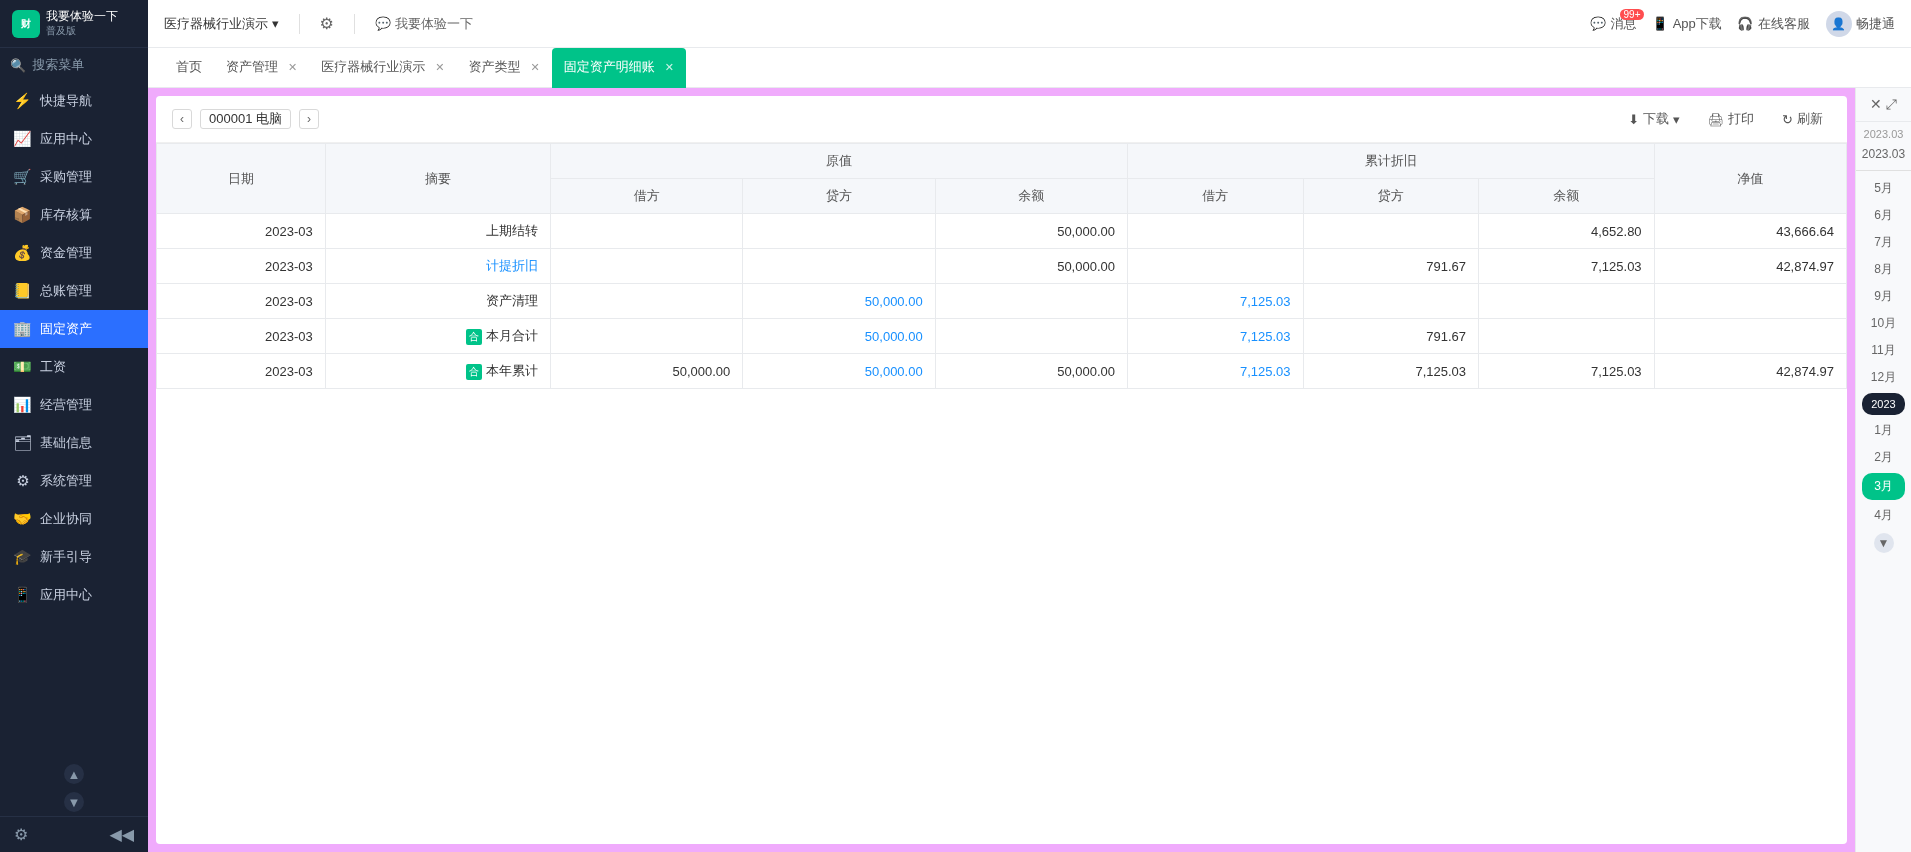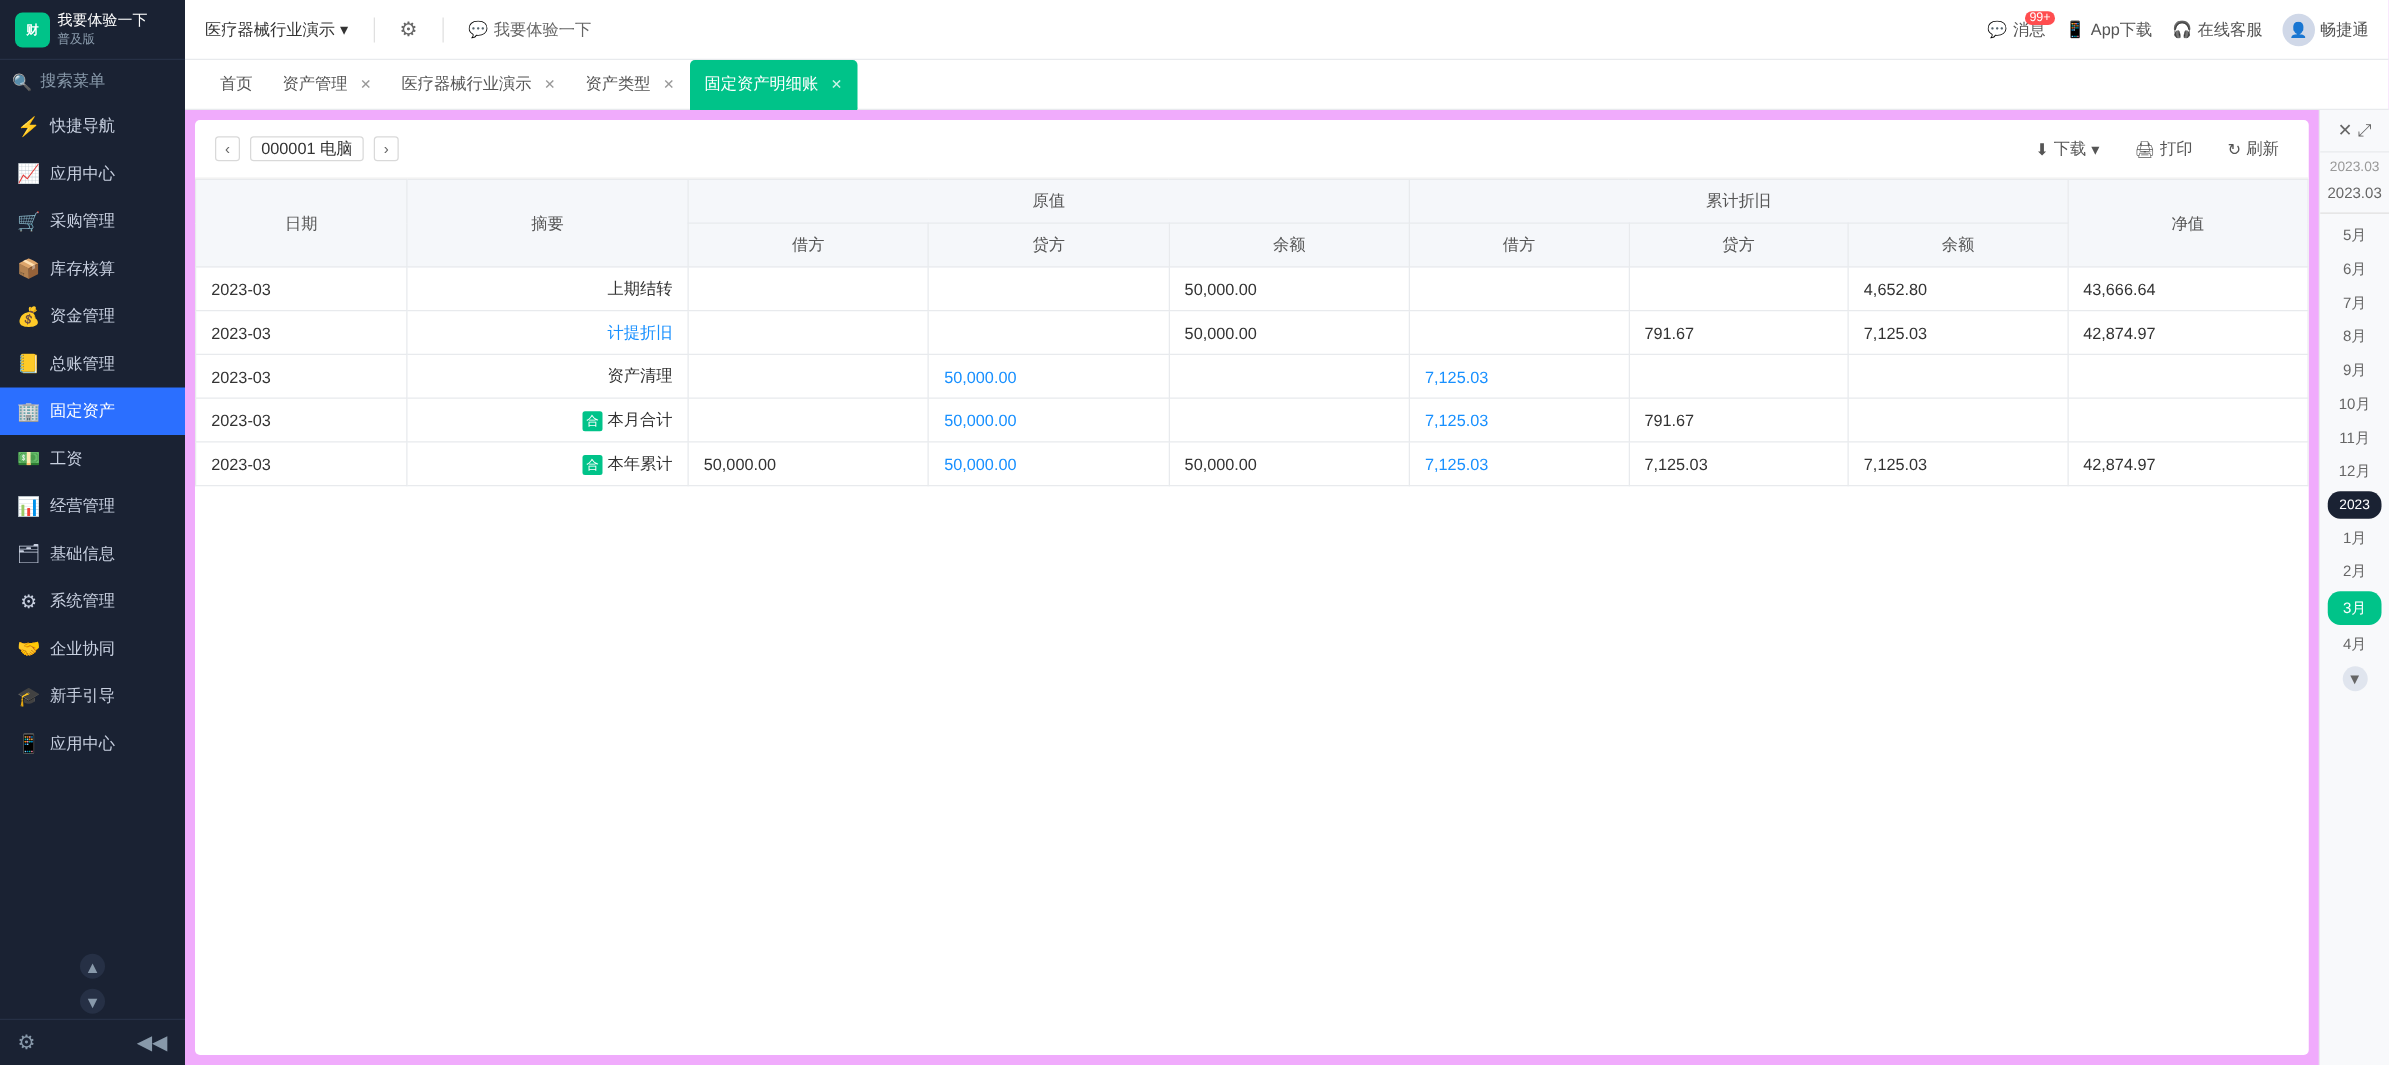--- a/index.html
+++ b/index.html
@@ -214,21 +214,21 @@
     thead th {
       background: #f5f7fa;
       color: #555;
       font-weight: 500;
       text-align: center;
       padding: 8px 12px;
       border: 1px solid #e8eaed;
       white-space: nowrap;
     }
     tbody td {
-      text-align: left;
+      text-align: right;
       padding: 8px 12px;
       border: 1px solid #e8eaed;
       color: #333;
       white-space: nowrap;
     }
     .td-left { text-align: right; }
     .td-blue { color: #1890ff; }
     .summary-icon {
       display: inline-flex; align-items: center; justify-content: center;
       width: 16px; height: 16px;

